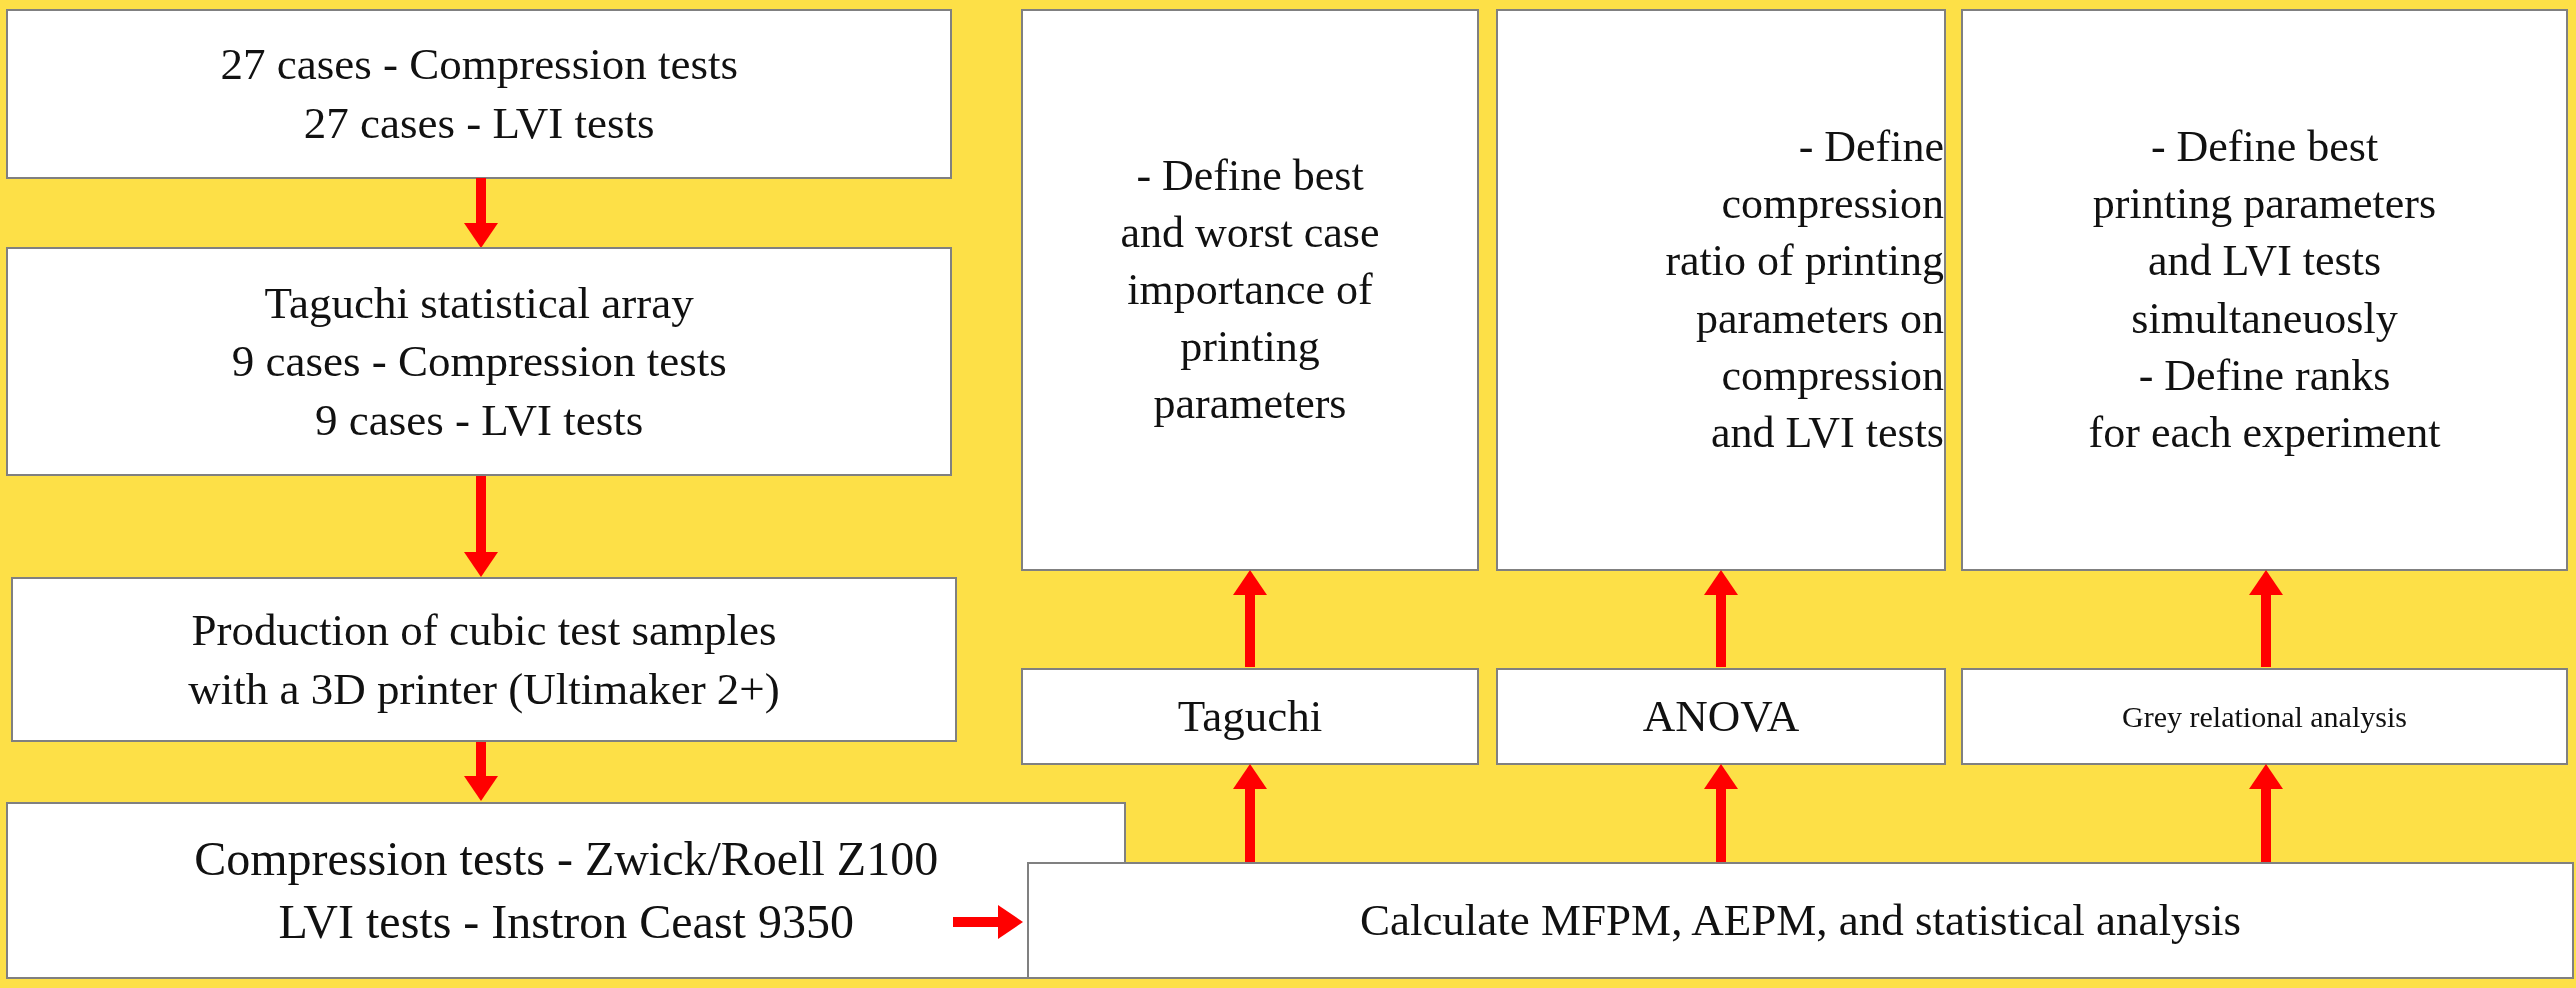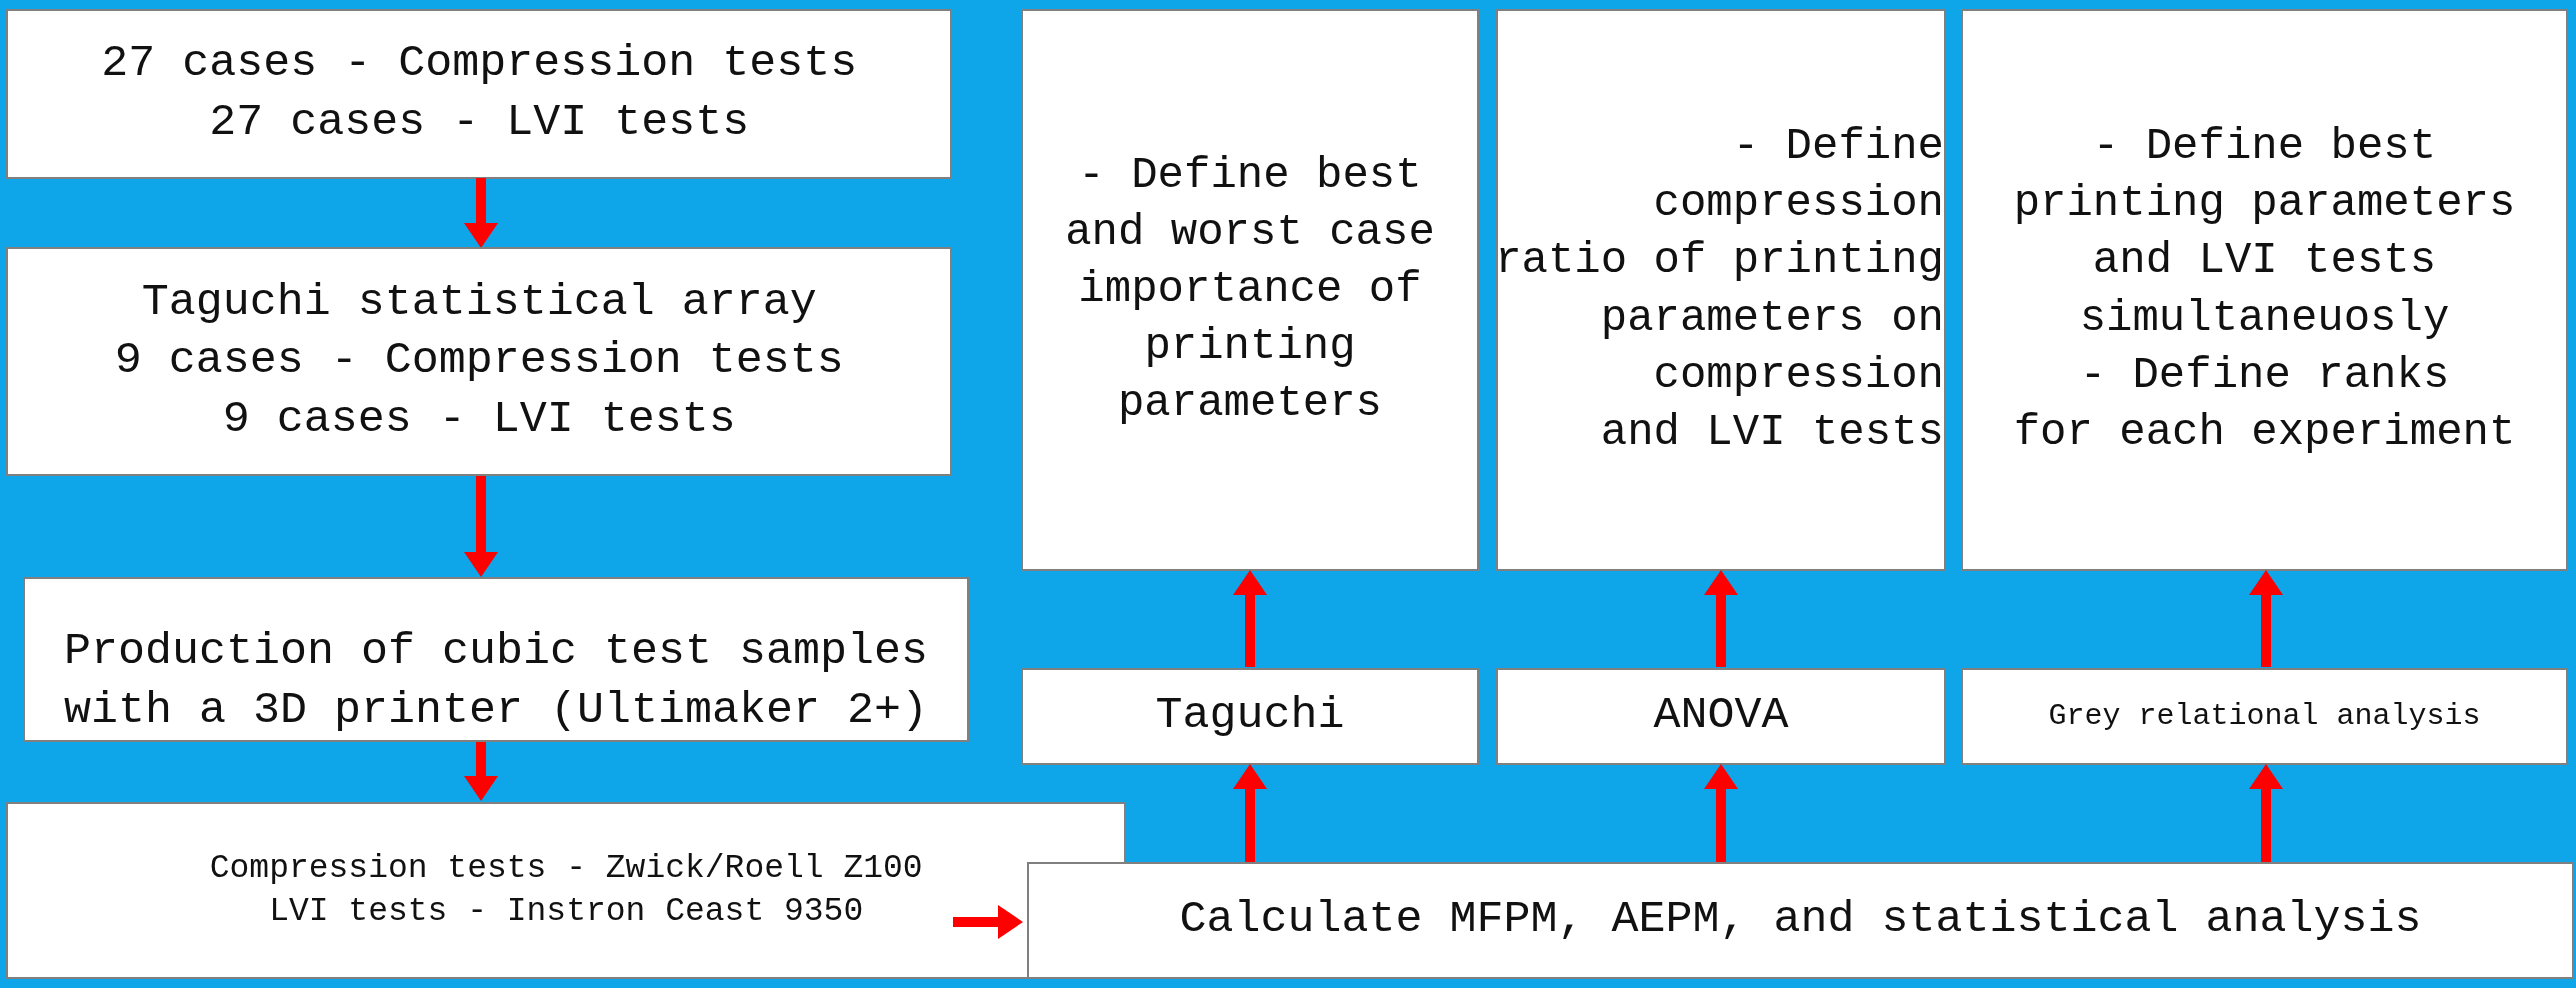--- a/index.html
+++ b/index.html
@@ -4,22 +4,22 @@
 <style>
   html, body {
     margin: 0;
     padding: 0;
     background: #ffffff;
   }
   #canvas {
     position: relative;
     width: 2576px;
     height: 988px;
-    background: #0ea5e9;
-    font-family: Liberation Mono, monospace;
+    background: #fde047;
+    font-family: Liberation Serif, serif;
     color: #000000;
     overflow: hidden;
   }
   .box {
     position: absolute;
     box-sizing: border-box;
     border: 2.3px solid #808080;
     background: #ffffff;
     display: flex;
     flex-direction: column;
@@ -29,22 +29,22 @@
     line-height: 1.30;
     color: #111111;
   }
   .box .ln {
     display: block;
     white-space: nowrap;
   }
   
   #box-initial-cases   { left: 6.2px;   top: 8.6px;   width: 946px; height: 170px; font-size: 45px; }
   #box-taguchi-array   { left: 6.2px;   top: 247px;  width: 946px; height: 229px; font-size: 45px; }
-  #box-production      { left: 23px;   top: 577px;  width: 946px; height: 165px; font-size: 45px; justify-content: flex-end; }
-  #box-tests           { left: 6.2px;   top: 802px; width: 1120px; height: 177px; font-size: 33px; }
+  #box-production      { left: 11px;   top: 577px;  width: 946px; height: 165px; font-size: 45px; }
+  #box-tests           { left: 6.2px;   top: 802px; width: 1120px; height: 177px; font-size: 48px; }
 
   
   #box-result-taguchi  { left: 1021px; top: 8.6px; width: 458px;  height: 562px; font-size: 44px; }
   #box-result-anova    { left: 1496px; top: 8.6px; width: 450px;  height: 562px; font-size: 44px; align-items: flex-end; }
   #box-result-grey     { left: 1961px; top: 8.6px; width: 607px;  height: 562px; font-size: 44px; }
 
   
   #box-method-taguchi  { left: 1021px; top: 668px; width: 458px; height: 97px; font-size: 45px; }
   #box-method-anova    { left: 1496px; top: 668px; width: 450px; height: 97px; font-size: 45px; }
   #box-method-grey     { left: 1961px; top: 668px; width: 607px; height: 97px; font-size: 30px; }

